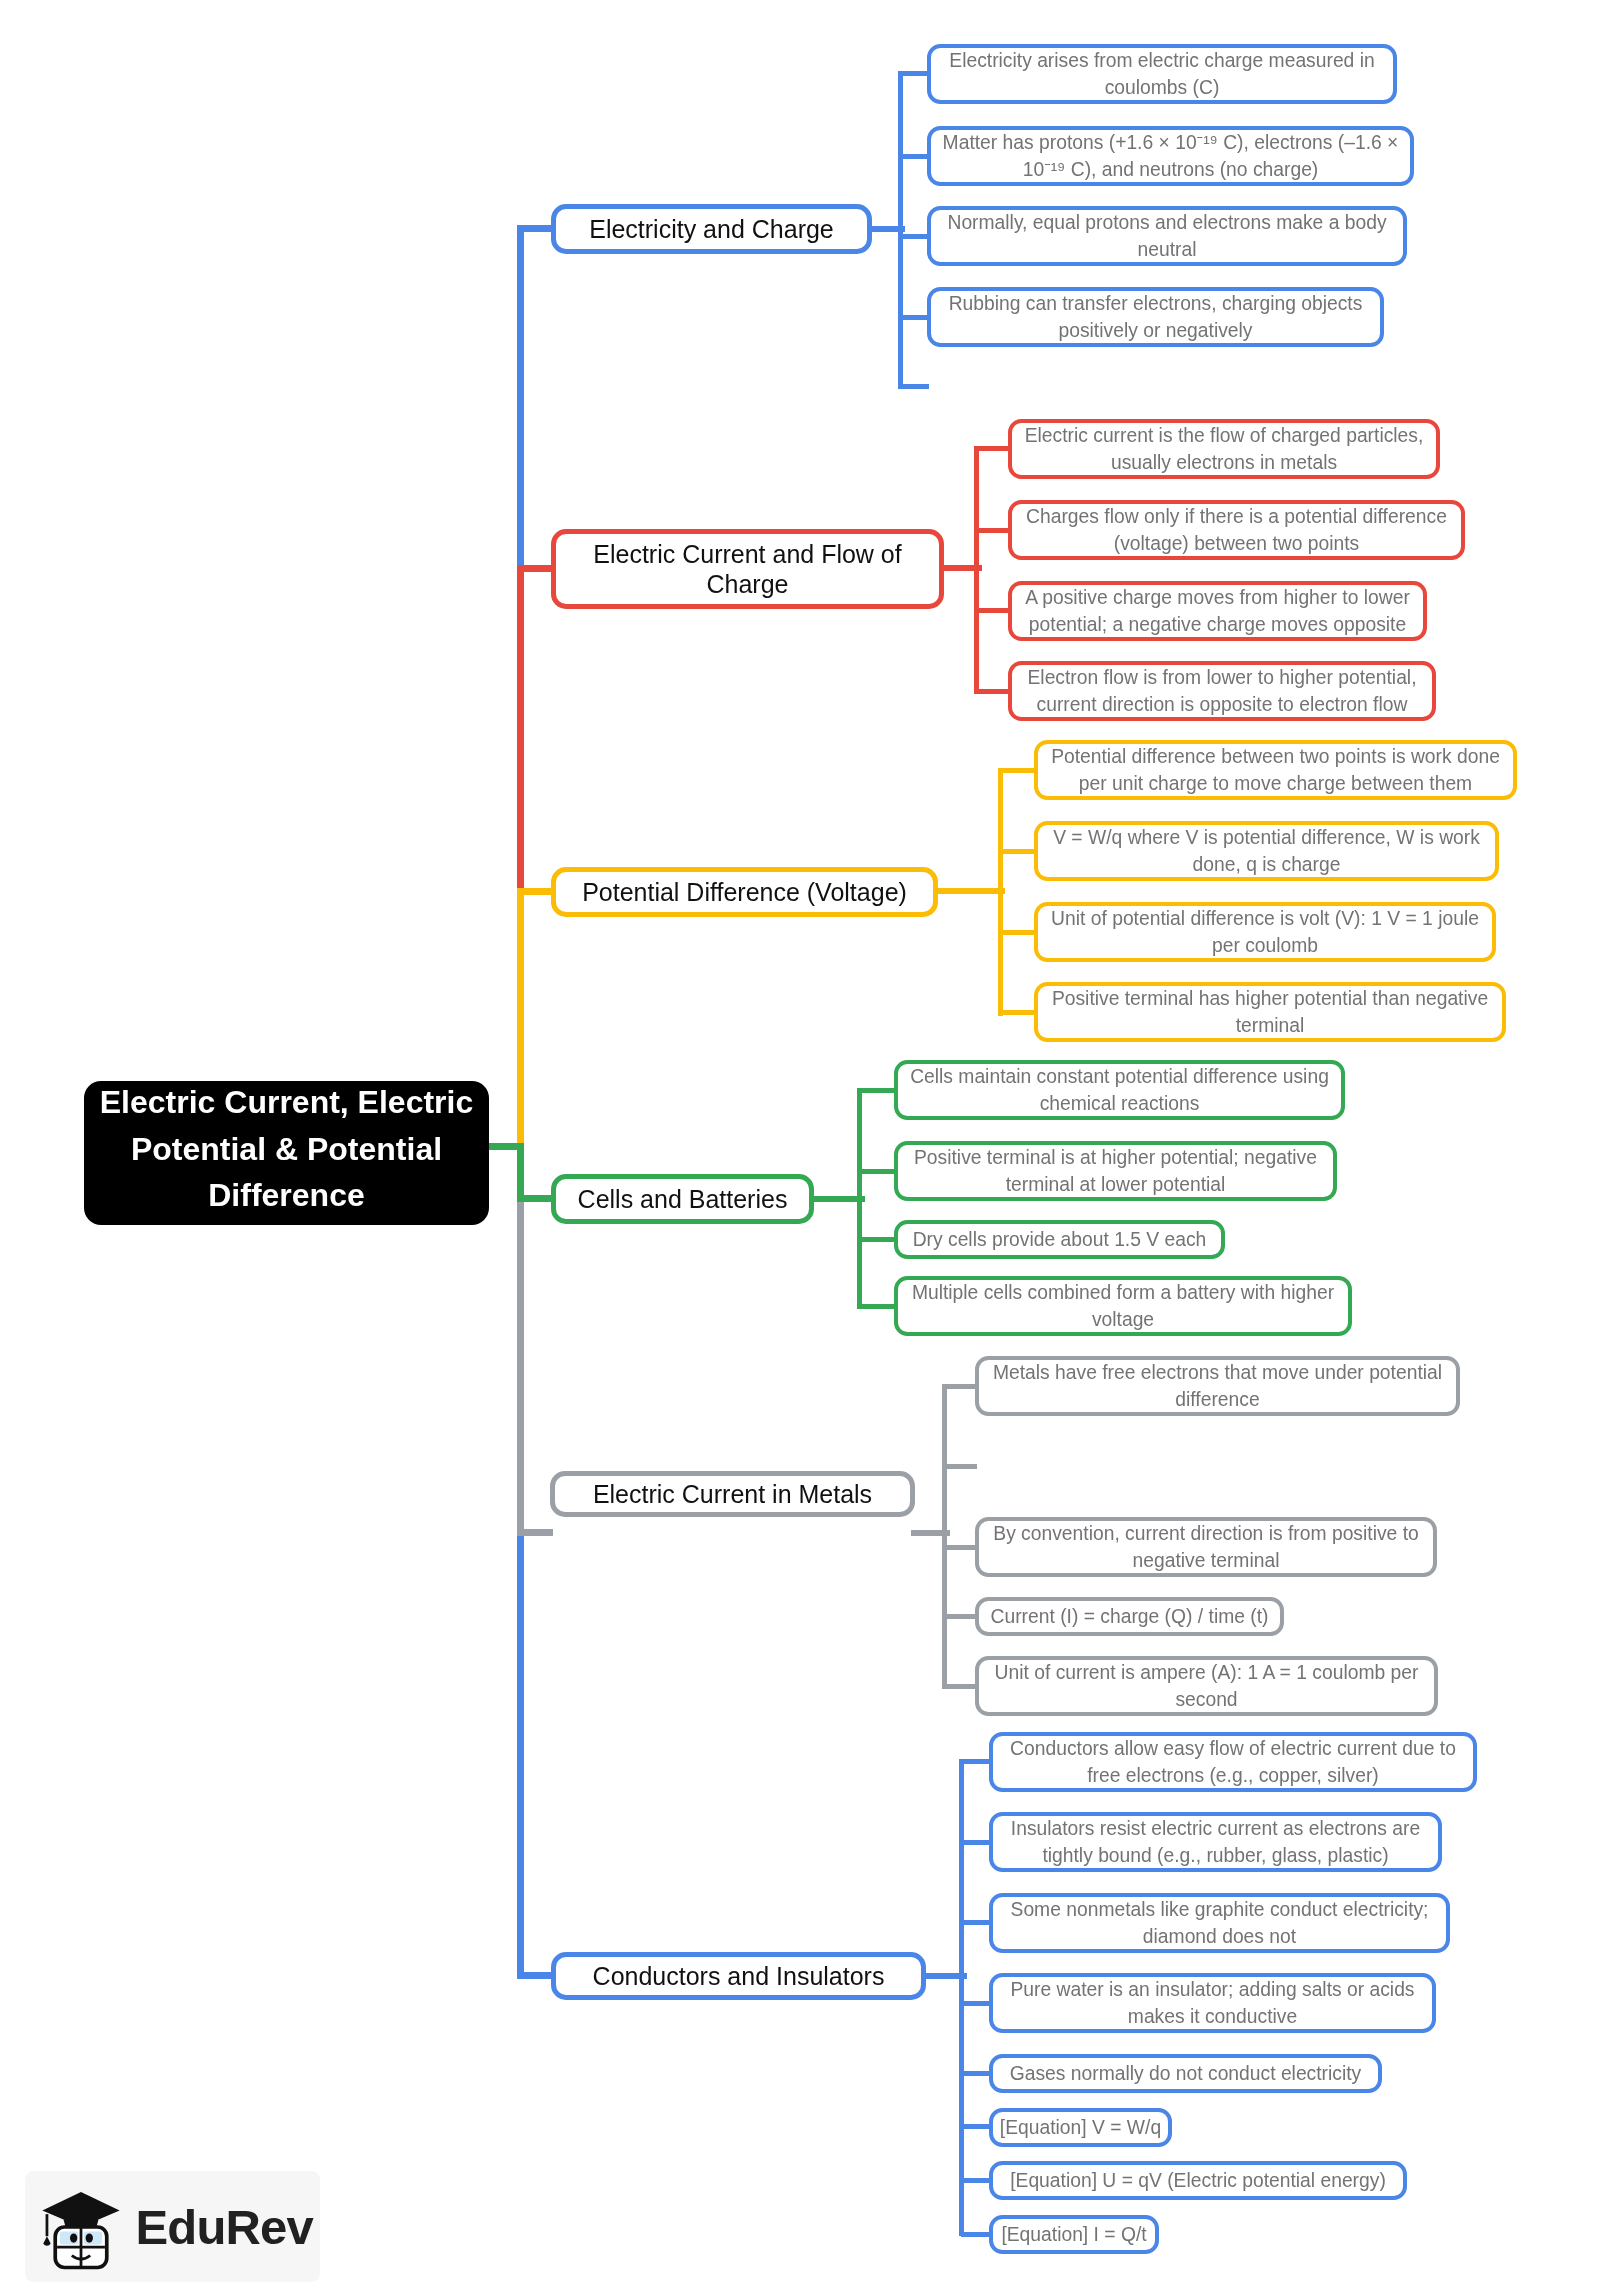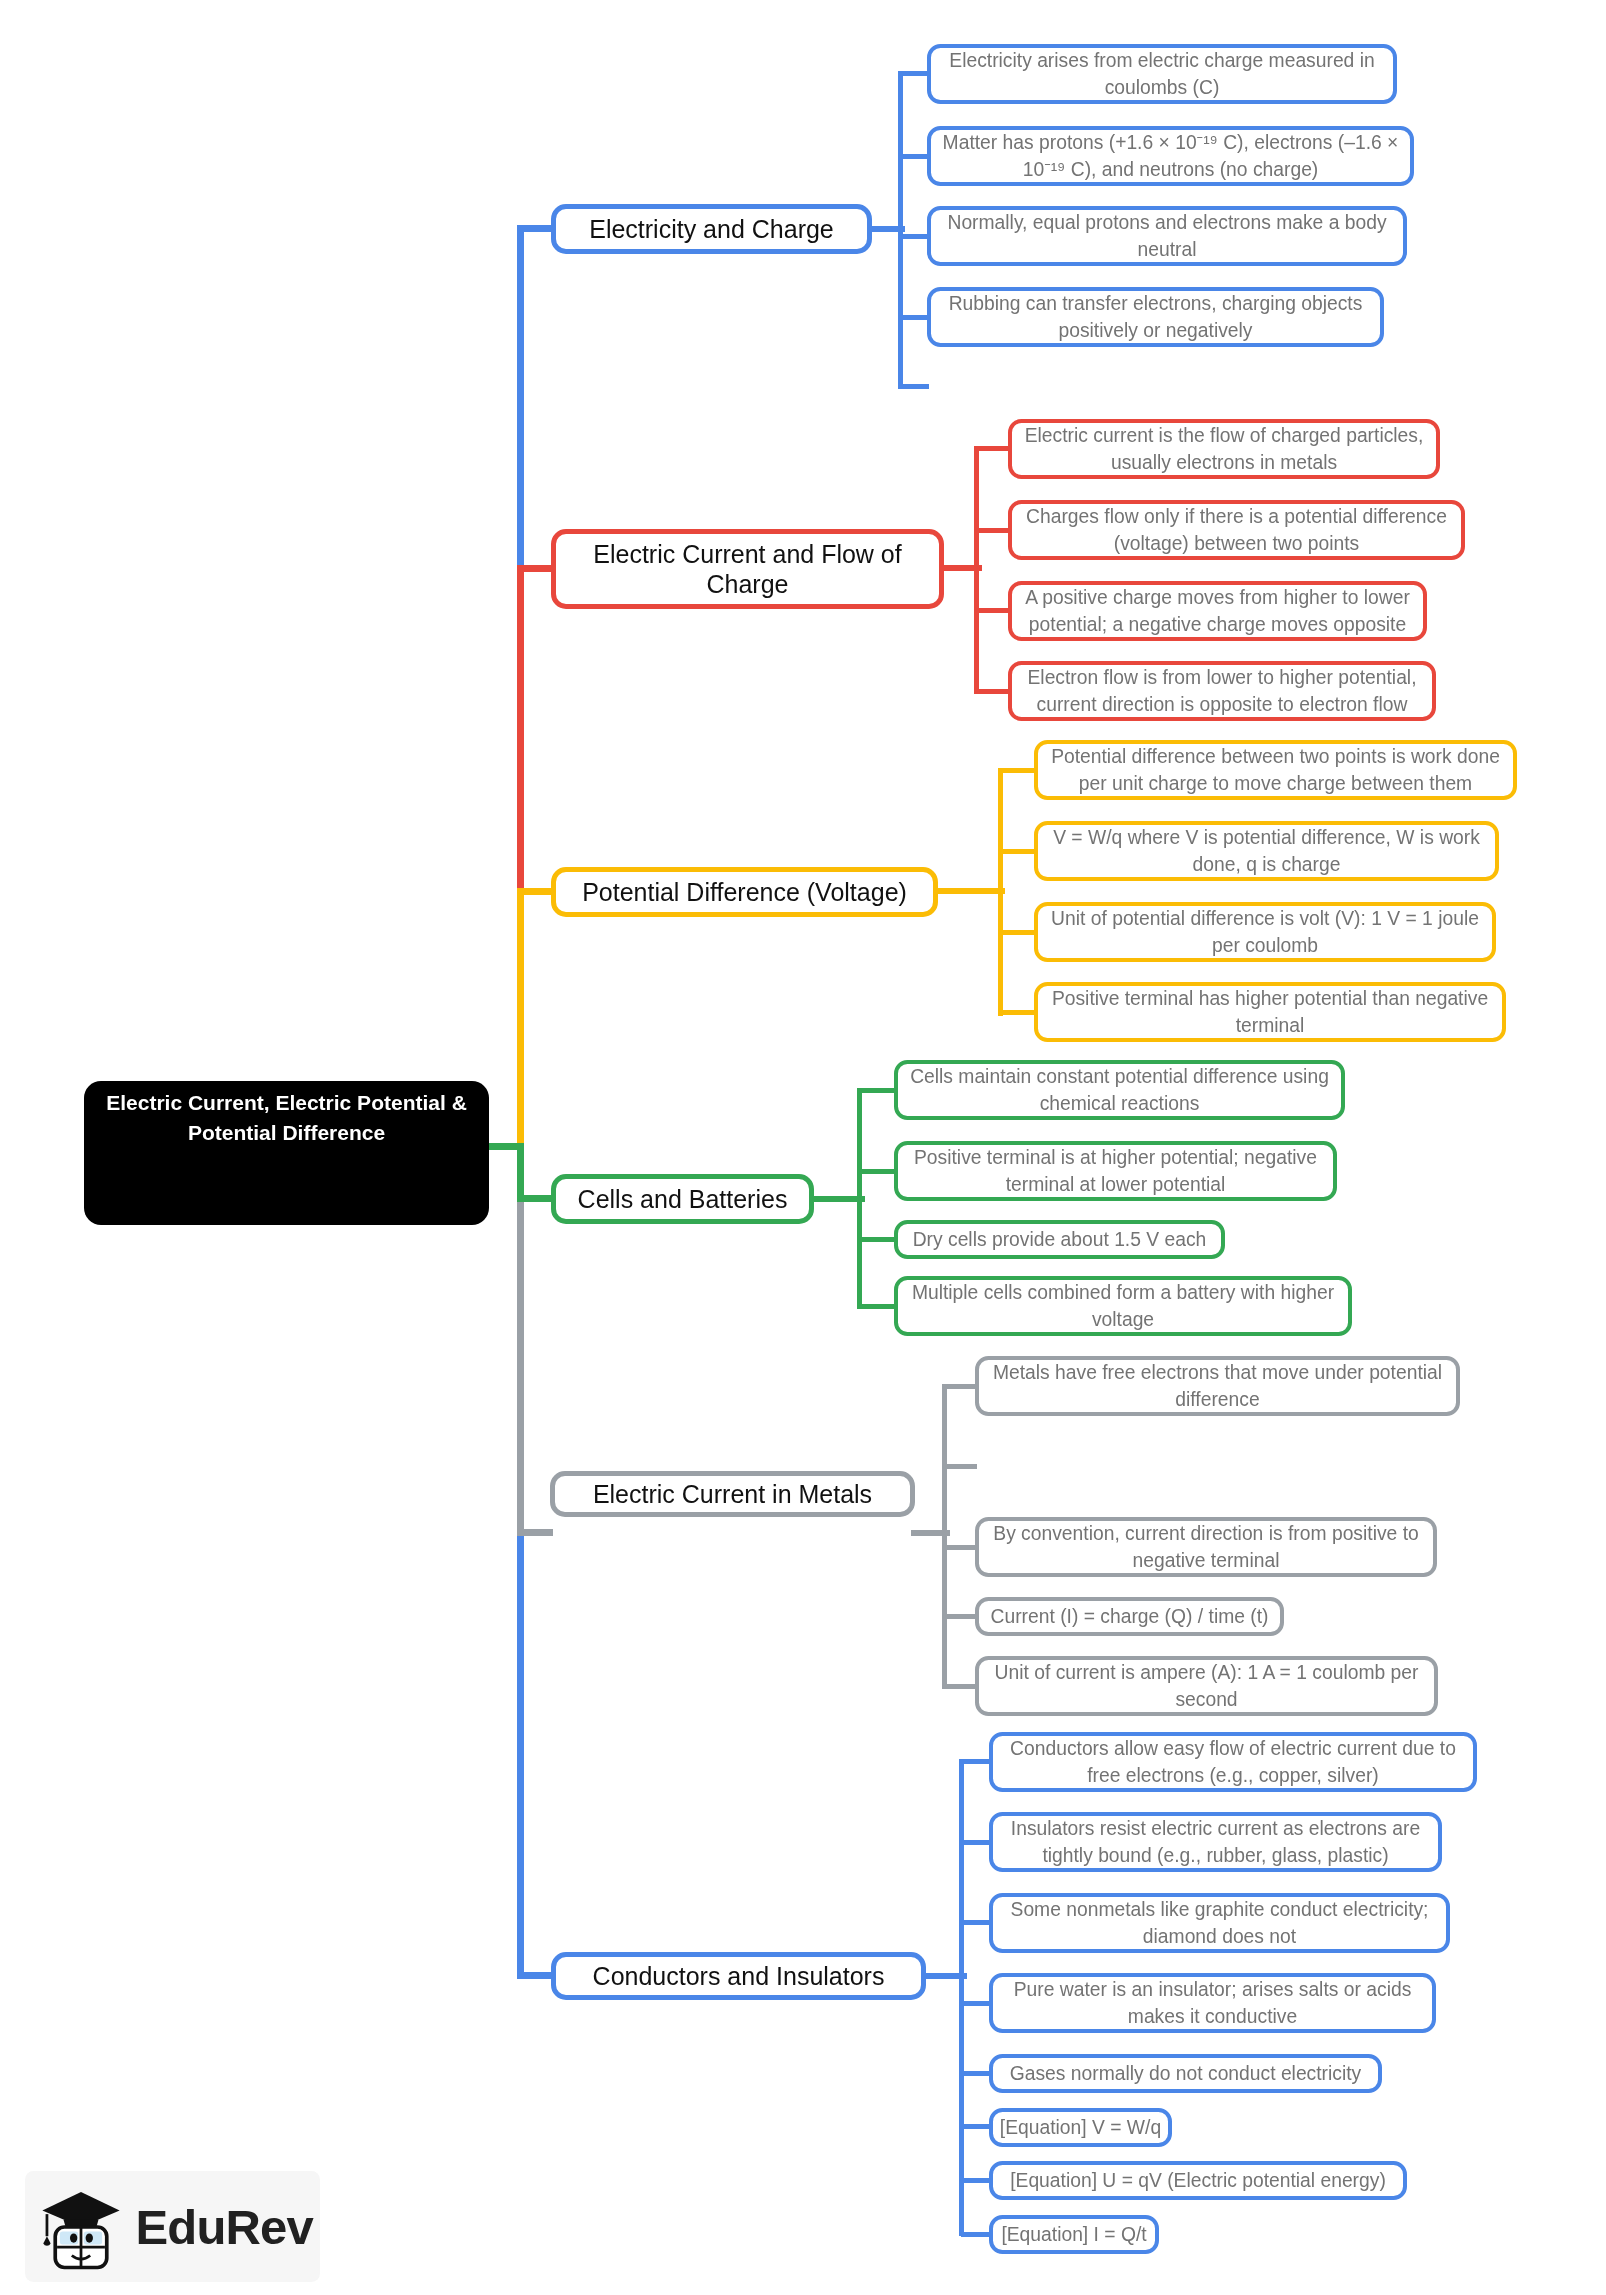--- a/index.html
+++ b/index.html
@@ -4,22 +4,22 @@
 <style>
   html,body{margin:0;padding:0;}
   body{
     width:1607px;height:2295px;position:relative;background:#ffffff;
     font-family:"Liberation Sans",sans-serif;overflow:hidden;
   }
   #canvas{position:absolute;left:0;top:0;width:1607px;height:2295px;}
   .edge{position:absolute;}
   .central{
     position:absolute;background:#000;color:#fff;border-radius:17px;
-    display:flex;align-items:flex-start;justify-content:center;text-align:center;
-    font-weight:bold;font-size:21px;line-height:1.45;padding:6.7px 11.7px;box-sizing:border-box;
+    display:flex;align-items:flex-end;justify-content:center;text-align:center;
+    font-weight:bold;font-size:32px;line-height:1.45;padding:6.7px 11.7px;box-sizing:border-box;
   }
   .branch-node{
     position:absolute;background:#fff;border:5.9px solid #888;border-radius:15px;
     display:flex;align-items:center;justify-content:center;text-align:center;
     font-size:25px;color:#111;box-sizing:border-box;padding:1.7px 10px;line-height:1.2;
   }
   .branch-node span{white-space:nowrap;}
   .branch-node.wrap span{white-space:normal;}
   .leaf{
     position:absolute;background:#fff;border:4.2px solid #888;border-radius:13.4px;
@@ -166,21 +166,21 @@
     <div class="edge" style="left: 961px; top: 1840px; width: 29px; height: 5px; background: rgb(74, 134, 232);"></div>
     <div class="leaf" style="left: 989px; top: 1812px; width: 453px; height: 60px; border-color: rgb(74, 134, 232);">
       <span>Insulators resist electric current as electrons are tightly bound (e.g., rubber, glass, plastic)</span>
     </div>
     <div class="edge" style="left: 961px; top: 1920px; width: 29px; height: 5px; background: rgb(74, 134, 232);"></div>
     <div class="leaf" style="left: 989px; top: 1893px; width: 461px; height: 60px; border-color: rgb(74, 134, 232);">
       <span>Some nonmetals like graphite conduct electricity; diamond does not</span>
     </div>
     <div class="edge" style="left: 961px; top: 2001px; width: 29px; height: 5px; background: rgb(74, 134, 232);"></div>
     <div class="leaf" style="left: 989px; top: 1973px; width: 447px; height: 60px; border-color: rgb(74, 134, 232);">
-      <span>Pure water is an insulator; arises salts or acids makes it conductive</span>
+      <span>Pure water is an insulator; adding salts or acids makes it conductive</span>
     </div>
     <div class="edge" style="left: 961px; top: 2071px; width: 29px; height: 5px; background: rgb(74, 134, 232);"></div>
     <div class="leaf one" style="left: 989px; top: 2054px; width: 393px; height: 39px; border-color: rgb(74, 134, 232);">
       <span>Gases normally do not conduct electricity</span>
     </div>
     <div class="edge" style="left: 961px; top: 2124px; width: 29px; height: 5px; background: rgb(74, 134, 232);"></div>
     <div class="leaf one" style="left: 989px; top: 2108px; width: 183px; height: 39px; border-color: rgb(74, 134, 232);">
       <span>[Equation] V = W/q</span>
     </div>
     <div class="edge" style="left: 961px; top: 2178px; width: 29px; height: 5px; background: rgb(74, 134, 232);"></div>

